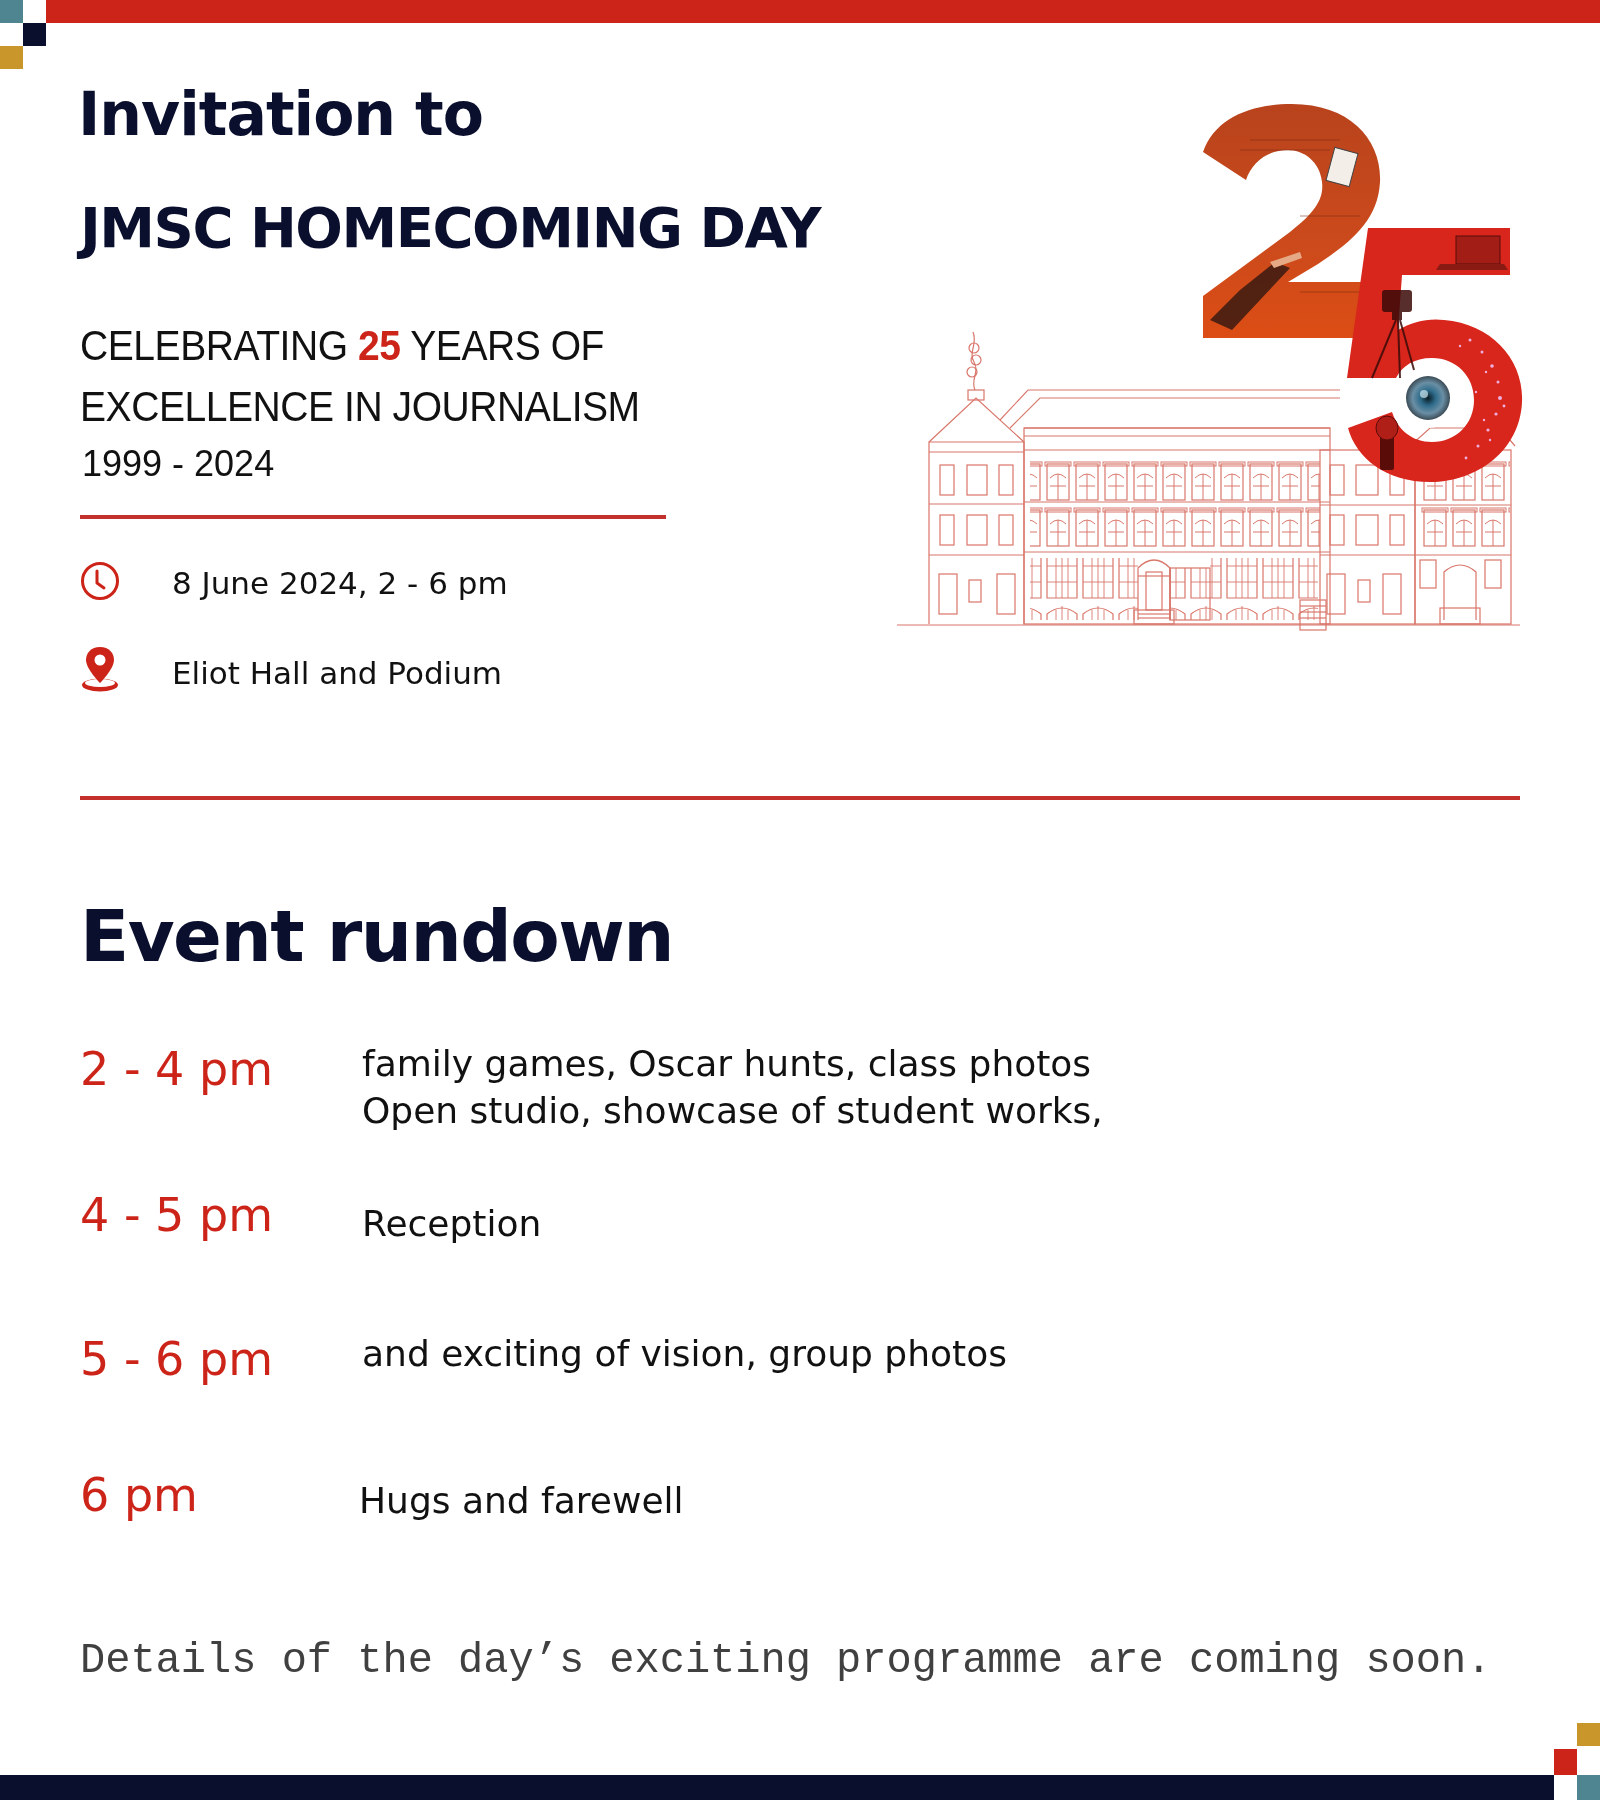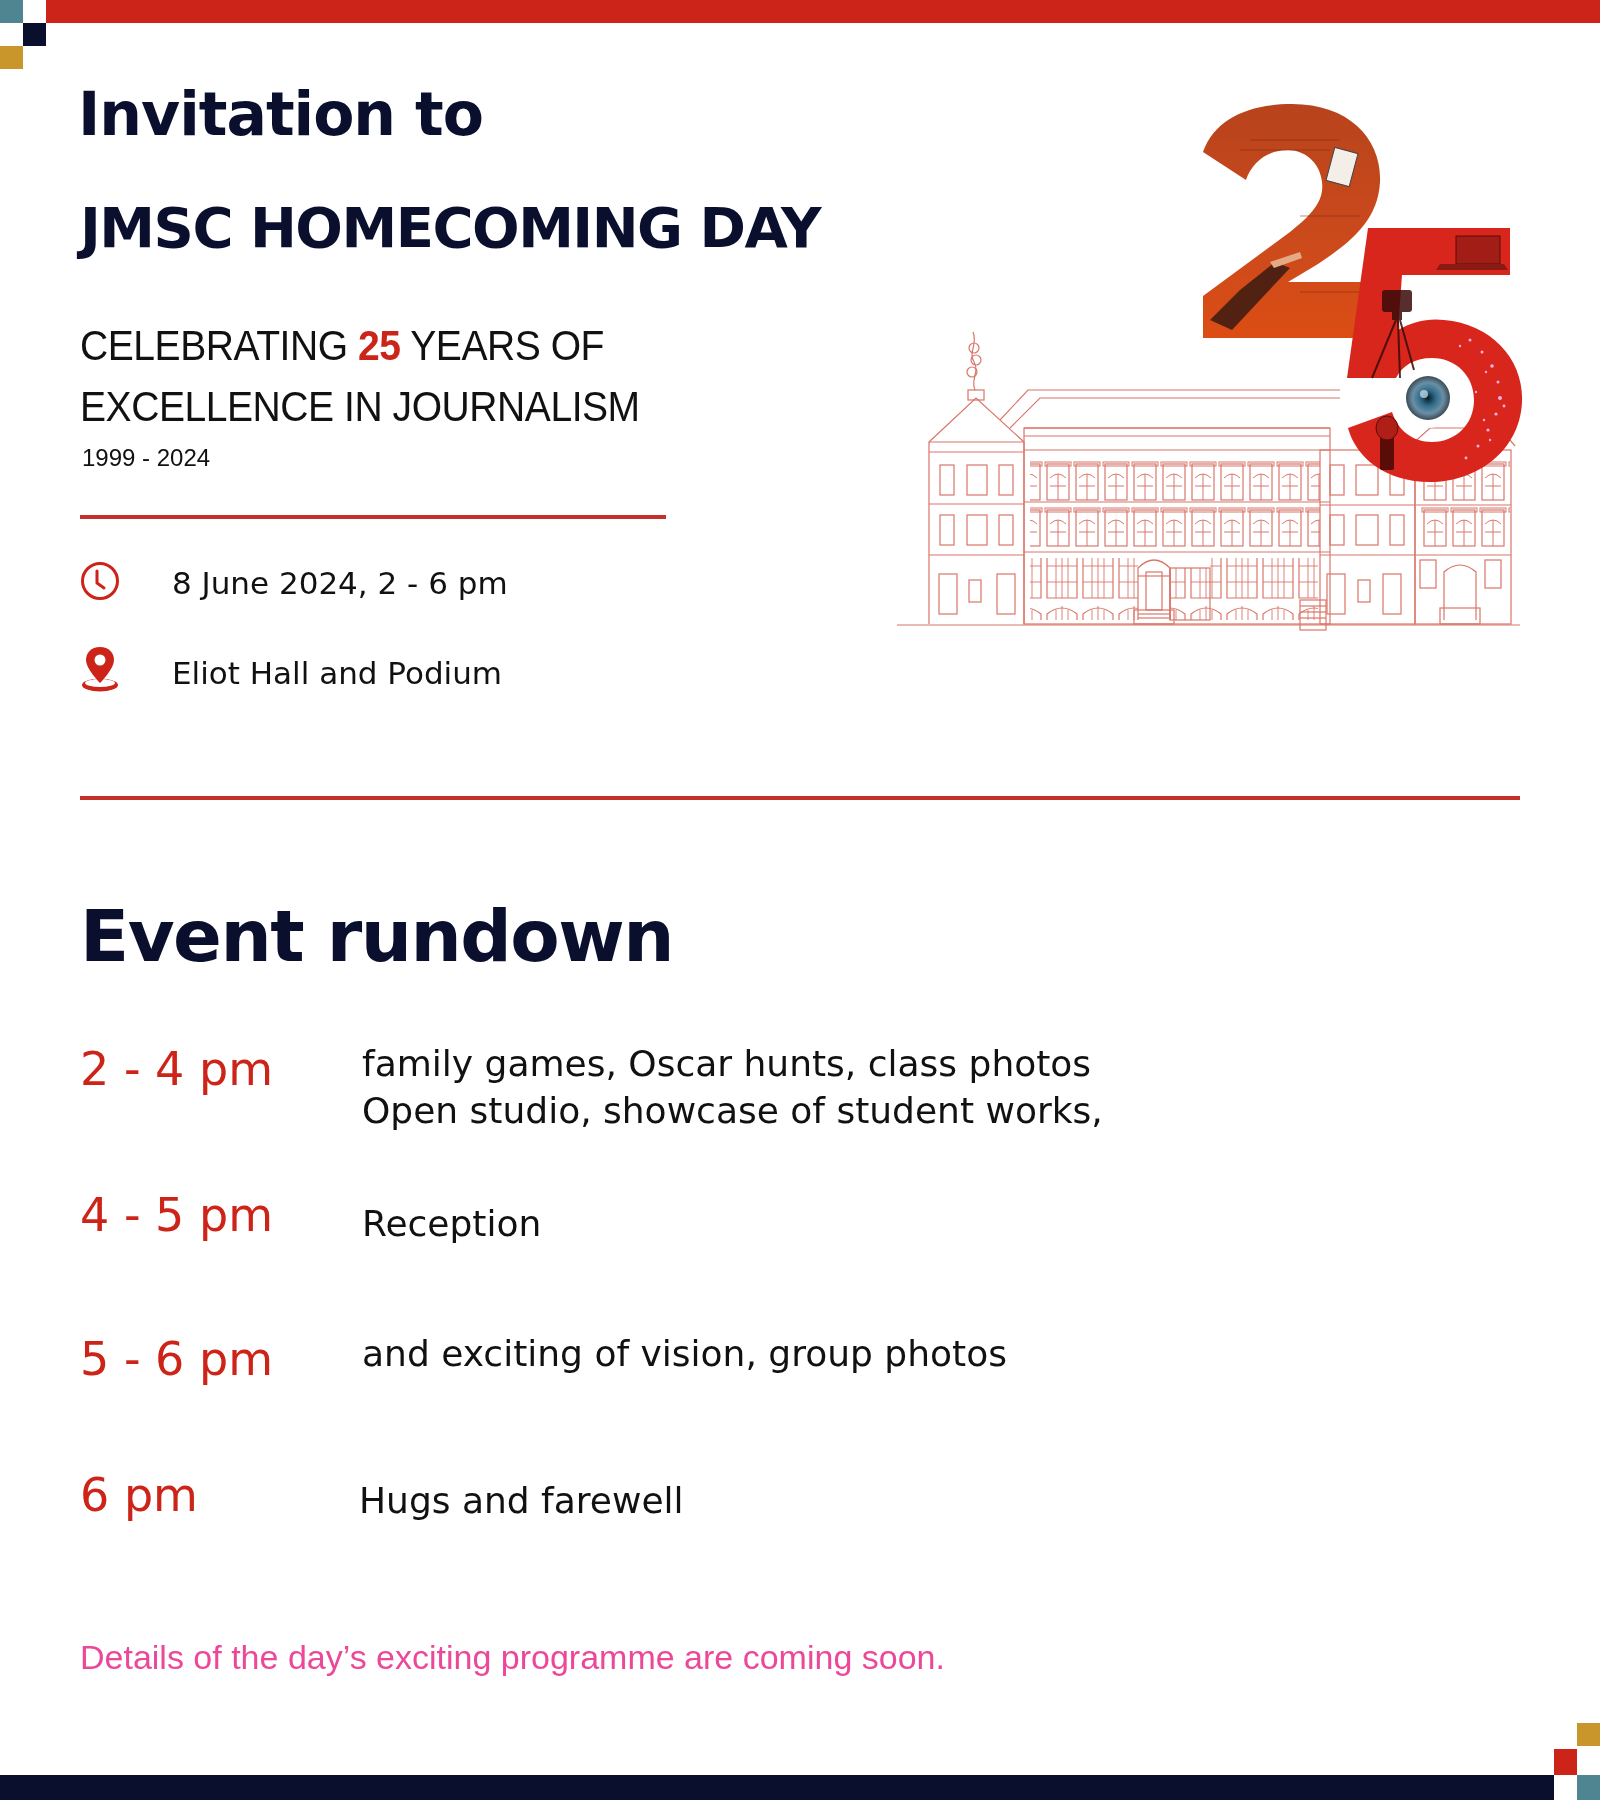--- a/index.html
+++ b/index.html
@@ -10,34 +10,34 @@
   .bottombar { position:absolute; left:0; top:1775px; width:1554px; height:25px; }
 
   .title-1 { position:absolute; left:78px; top:84px; font-family:"DejaVu Sans", sans-serif; font-weight:bold;
              font-size:60px; letter-spacing:-1px; line-height:1; white-space:nowrap; }
   .title-2 { position:absolute; left:80px; top:200px; font-family:"DejaVu Sans", sans-serif; font-weight:bold;
              font-size:56px; letter-spacing:-1.5px; line-height:1; white-space:nowrap; }
 
   .celebrate { position:absolute; left:80px; font-family:"Liberation Sans", sans-serif; font-weight:normal;
                font-size:42px; line-height:1; white-space:nowrap; color:#111; letter-spacing:-0.5px; transform:scaleX(0.93); transform-origin:left top; }
   .celebrate .hl { font-weight:bold; }
-  .years { position:absolute; left:82px; top:446px; font-family:"Liberation Sans", sans-serif; font-size:24px; color:#111; white-space:nowrap; line-height:1; }
+  .years { position:absolute; left:82px; top:446px; font-family:"Liberation Sans", sans-serif; font-size:36px; color:#111; white-space:nowrap; line-height:1; }
 
   .divider { position:absolute; height:4px; }
   .info-row { position:absolute; left:80px; height:50px; display:flex; align-items:flex-start; }
   .info-icon { width:40px; height:46px; display:flex; align-items:center; justify-content:center; }
   .info-text { position:absolute; left:92px; font-family:"DejaVu Sans", sans-serif; font-size:31px; color:#111; white-space:nowrap; line-height:1; }
 
   .section-title { position:absolute; left:80px; top:888px; font-family:"DejaVu Sans", sans-serif; font-weight:bold;
                    font-size:72px; letter-spacing:-1.5px; line-height:1; white-space:nowrap;margin-top:12px; }
 
   .row-time { position:absolute; left:80px; font-family:"DejaVu Sans", sans-serif; font-weight:normal; font-size:46px; line-height:1; white-space:nowrap; }
   .row-desc { position:absolute; left:362px; font-family:"DejaVu Sans", sans-serif; font-size:36px; line-height:47px; color:#111; white-space:nowrap; }
 
-  .footer-note { position:absolute; left:80px; top:1640px; font-family:Liberation Sans, sans-serif; font-size:34px; color:#ec4899; white-space:nowrap; line-height:1; }
+  .footer-note { position:absolute; left:80px; top:1640px; font-family:Liberation Mono, monospace; font-size:42px; color:#404040; white-space:nowrap; line-height:1; }
 
   .graphic { position:absolute; left:880px; top:100px; width:660px; height:540px; }
 </style>
 </head>
 <body>
 
 <div class="sq" style="left:0;top:0;background:#4e8590;"></div>
 <div class="sq" style="left:23px;top:23px;background:#0a0f2e;"></div>
 <div class="sq" style="left:0;top:46px;background:#c8962a;"></div>
 <div class="topbar" style="background:#cc2418;"></div>

